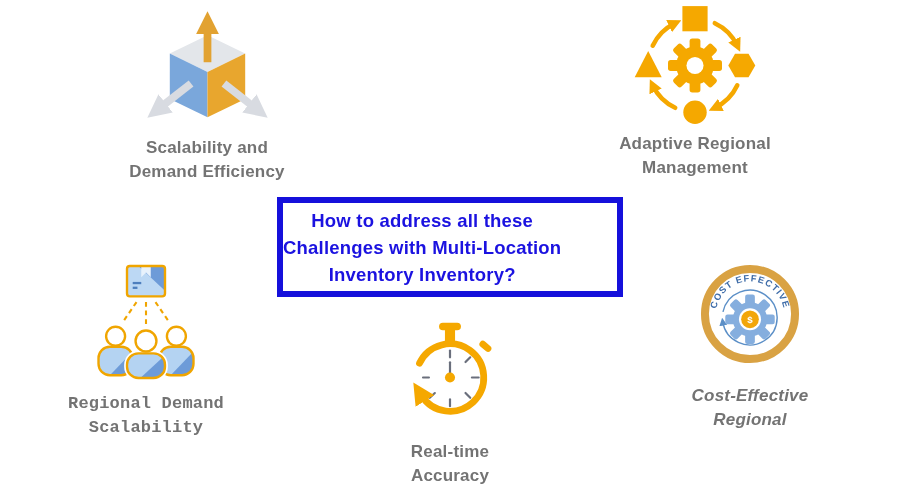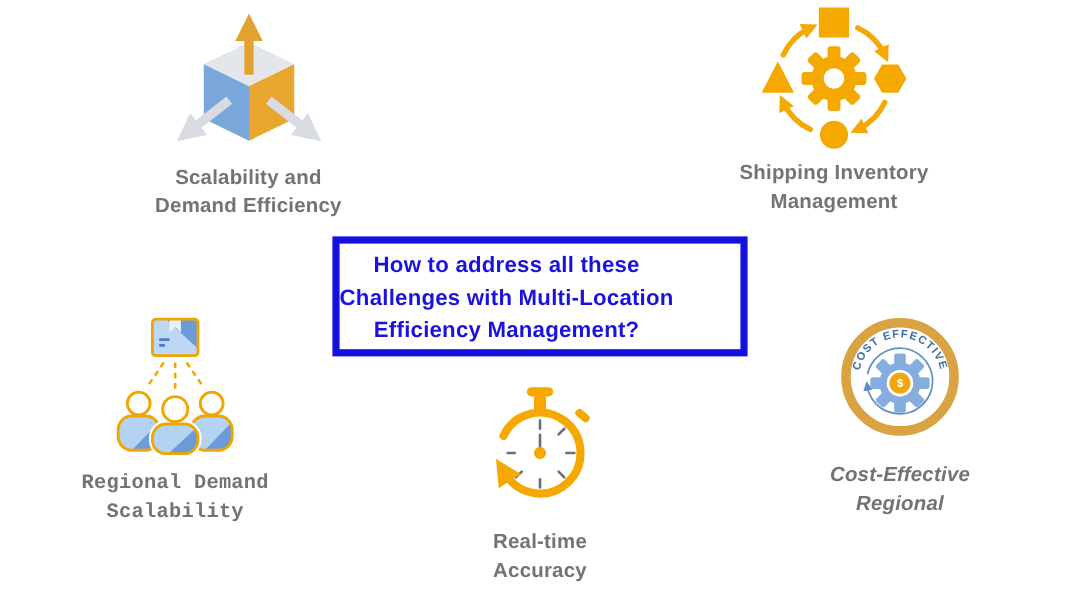--- a/index.html
+++ b/index.html
@@ -97,30 +97,30 @@
         <rect x="-6" y="-30" width="12" height="14" rx="3" transform="rotate(135)"></rect>
         <rect x="-6" y="-30" width="12" height="14" rx="3" transform="rotate(180)"></rect>
         <rect x="-6" y="-30" width="12" height="14" rx="3" transform="rotate(225)"></rect>
         <rect x="-6" y="-30" width="12" height="14" rx="3" transform="rotate(270)"></rect>
         <rect x="-6" y="-30" width="12" height="14" rx="3" transform="rotate(315)"></rect>
         <circle r="21"></circle>
         <circle r="9.5" fill="#ffffff"></circle>
       </g>
     </svg>
     <div class="label" style="margin-top:7px;">
-      <div>Shipping Inventory</div>
+      <div>Adaptive Regional</div>
       <div>Management</div>
     </div>
   </div>
 
   <div class="qbox">
     <div class="qtext">
       <div>How to address all these</div>
       <div>Challenges with Multi-Location</div>
-      <div>Efficiency Management?</div>
+      <div>Inventory Inventory?</div>
     </div>
   </div>
 
   <div class="item" style="left:26px; top:264px; width:240px;font-family:Liberation Mono, monospace;">
     <svg width="114" height="116" viewBox="0 0 120 122">
 
       <rect x="40" y="2" width="40" height="32" rx="3" fill="#BCD8F4"></rect>
       <polygon points="52,2 80,2 80,28" fill="#6D9BD8" clip-path="url(#cBox)"></polygon>
       <polygon points="55,2 65,2 65,14 60,9 55,14" fill="#E8F2FC"></polygon>
       <line x1="46" y1="20" x2="55" y2="20" stroke="#4E7FBE" stroke-width="2.4"></line>

